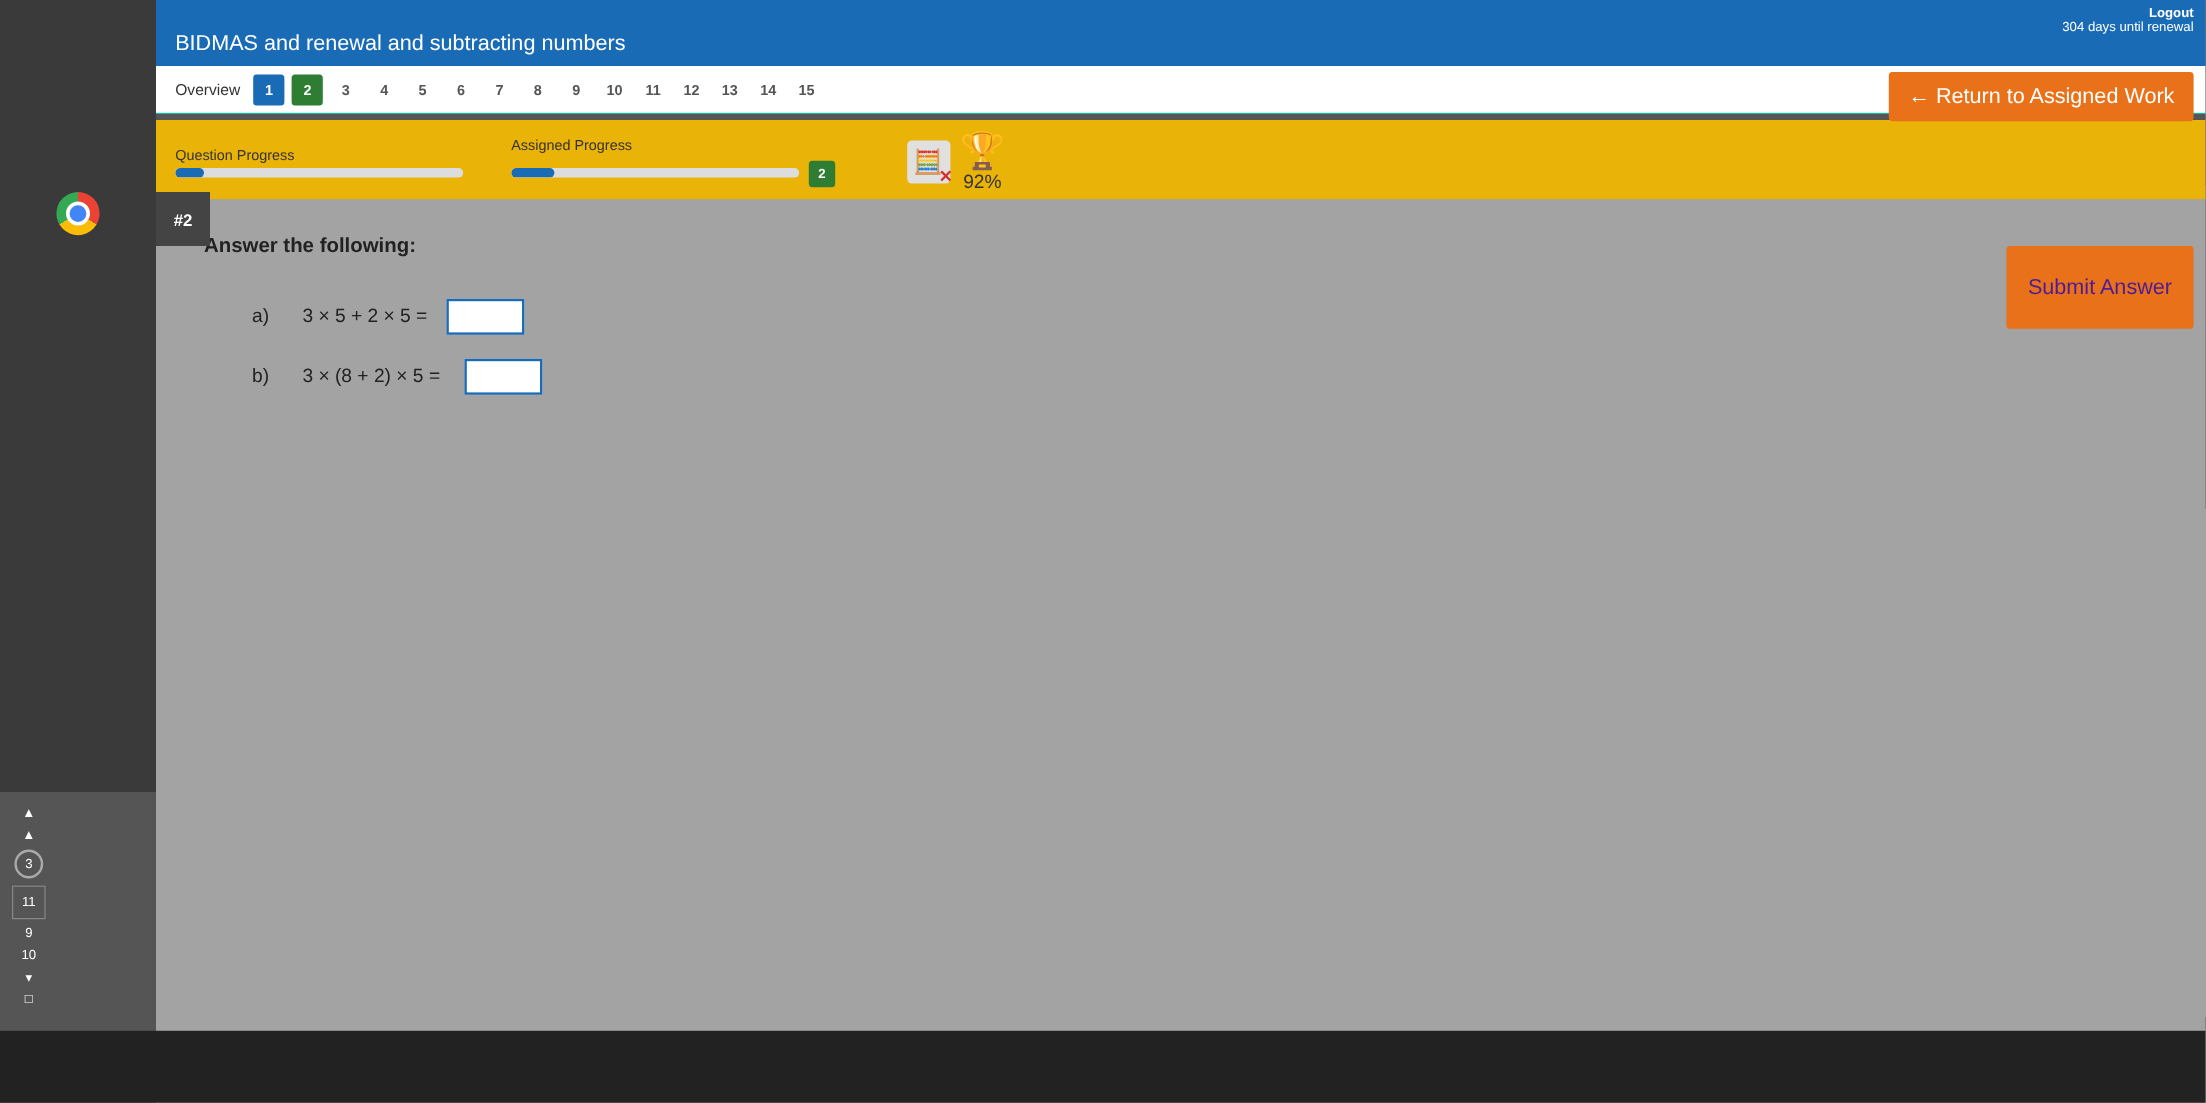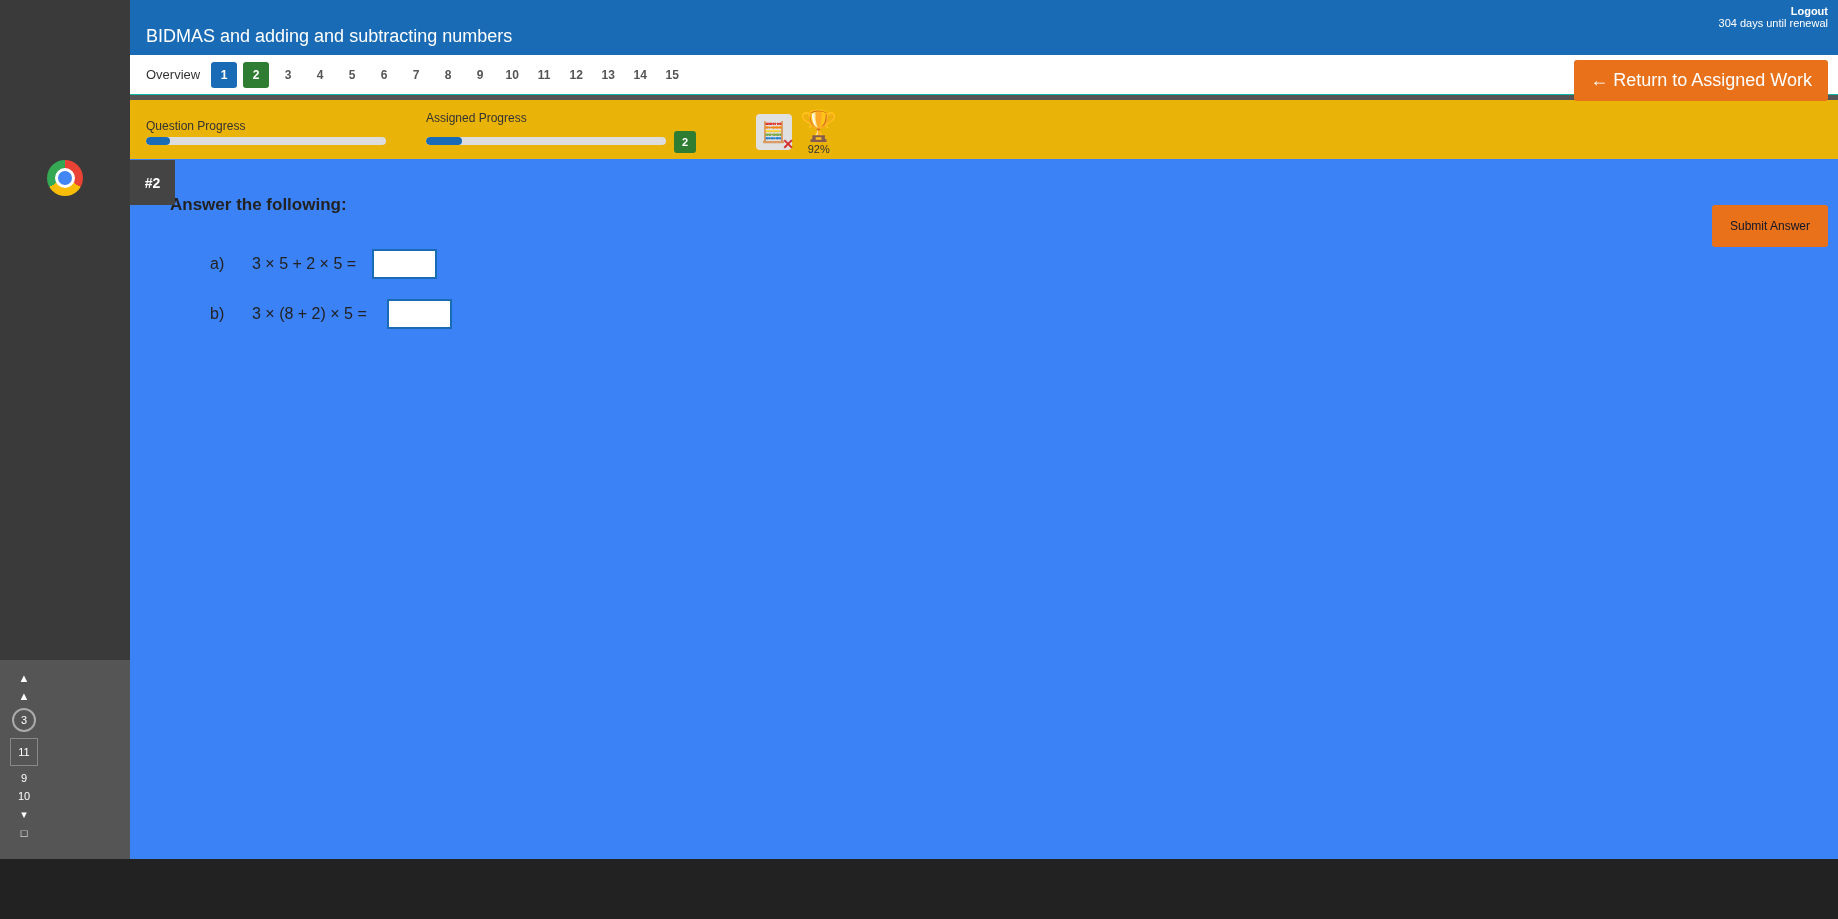--- a/index.html
+++ b/index.html
@@ -195,32 +195,32 @@
       display: flex;
       flex-direction: column;
       align-items: center;
     }
 
     .trophy-icon {
       font-size: 30px;
     }
 
     .trophy-pct {
-      font-size: 11px;
+      font-size: 16px;
       color: #333;
     }
 
     
     .main-content {
       position: absolute;
       top: 155px;
       left: 130px;
       right: 0;
       bottom: 0;
-      background: #3b82f6;
+      background: #a3a3a3;
       padding: 30px 30px 30px 20px;
     }
 
     .question-number {
       position: absolute;
       left: 130px;
       top: 160px;
       width: 45px;
       height: 45px;
       background: #444;
@@ -265,24 +265,24 @@
       text-align: center;
       outline: none;
     }
 
     
     .submit-button {
       position: absolute;
       top: 205px;
       right: 10px;
       background: #e8711a;
-      color: #0f172a;
+      color: #4c1d95;
       border: none;
-      padding: 14px 18px;
-      font-size: 12px;
+      padding: 24px 18px;
+      font-size: 18px;
       cursor: pointer;
       border-radius: 3px;
       z-index: 10;
     }
 
     
     .chrome-icon {
       width: 36px;
       height: 36px;
       border-radius: 50%;
@@ -337,21 +337,21 @@
       left: 0;
       right: 0;
       height: 60px;
       background: #222;
     }
   </style>
 </head>
 <body>
 
 <div class="top-bar">
-  <span class="top-bar-title">BIDMAS and adding and subtracting numbers</span>
+  <span class="top-bar-title">BIDMAS and renewal and subtracting numbers</span>
 </div>
 
 <div class="account-info">
   <div style="font-weight:bold;">Logout</div>
   <div>304 days until renewal</div>
 </div>
 
 <button class="return-button">← Return to Assigned Work</button>
 
 <div class="nav-tabs">

